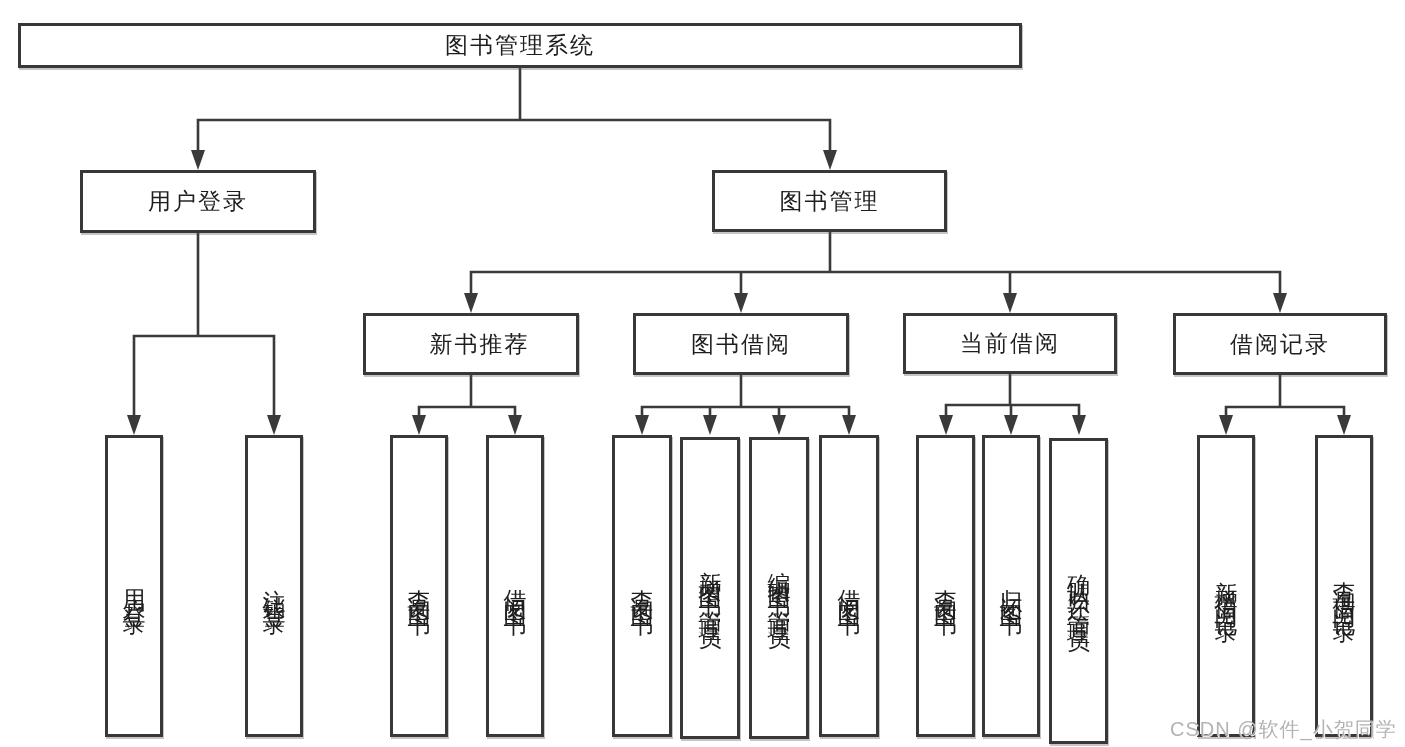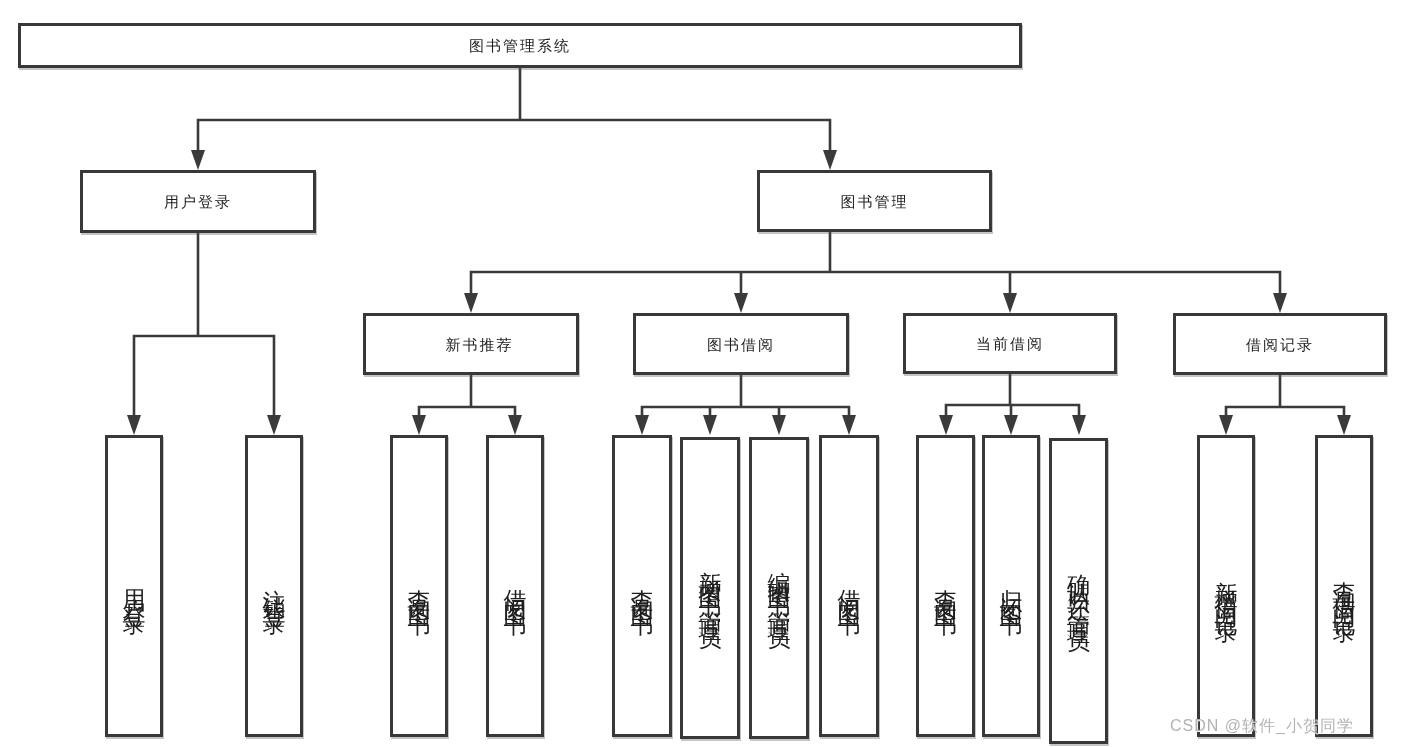--- a/index.html
+++ b/index.html
@@ -30,37 +30,37 @@
     position:absolute;
     background:#fff;
     border:3px solid var(--border);
     color:var(--text);
     display:flex;
     align-items:center;
     justify-content:center;
     box-shadow:1px 2px 0 rgba(90,90,90,0.35);
   }
   .h-box{
-    font-size:15px;
+    font-size:23px;
     letter-spacing:2px;
     text-align:center;
     line-height:1;
   }
   .v-box{
     writing-mode:vertical-rl;
     text-orientation:mixed;
     font-size:23px;
     letter-spacing:8px;
     line-height:1;
     padding-top:2px;
   }
   .watermark{
     position:absolute;
     left:1170px;top:716px;
-    font-size:16px;
+    font-size:20px;
     letter-spacing:1px;
     color:var(--watermark);
     white-space:nowrap;
     text-shadow:1px 1px 0 rgba(255,255,255,0.9);
     z-index:5;
   }
 </style>
 </head>
 <body>
 
@@ -101,21 +101,21 @@
       <polygon points="1004,415 1018,415 1011,435"></polygon>
       <polygon points="1072,415 1086,415 1079,435"></polygon>
       <polygon points="1219,415 1233,415 1226,435"></polygon>
       <polygon points="1337,415 1351,415 1344,435"></polygon>
     </g>
   </svg>
 
   <div class="box h-box" style="left:18px;top:23px;width:1004px;height:45px;">图书管理系统</div>
 
   <div class="box h-box" style="left:80px;top:170px;width:236px;height:63px;">用户登录</div>
-  <div class="box h-box" style="left:712px;top:170px;width:235px;height:62px;margin-left:45px;">图书管理</div>
+  <div class="box h-box" style="left:712px;top:170px;width:235px;height:62px;">图书管理</div>
 
   <div class="box h-box" style="left:363px;top:313px;width:216px;height:62px;padding-left:17px;">新书推荐</div>
   <div class="box h-box" style="left:633px;top:313px;width:216px;height:62px;">图书借阅</div>
   <div class="box h-box" style="left:903px;top:313px;width:214px;height:61px;">当前借阅</div>
   <div class="box h-box" style="left:1173px;top:313px;width:214px;height:62px;">借阅记录</div>
 
   <div class="box v-box" style="left:105px;top:435px;width:58px;height:302px;">用户登录</div>
   <div class="box v-box" style="left:245px;top:435px;width:58px;height:302px;">注销登录</div>
 
   <div class="box v-box" style="left:390px;top:435px;width:58px;height:302px;">查询图书</div>

